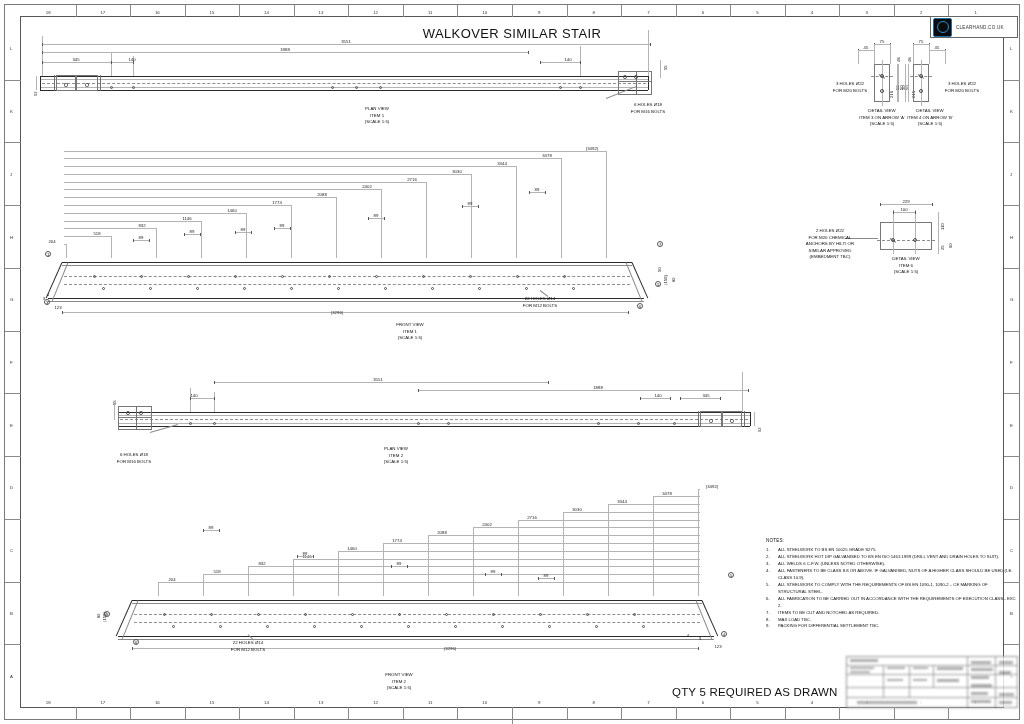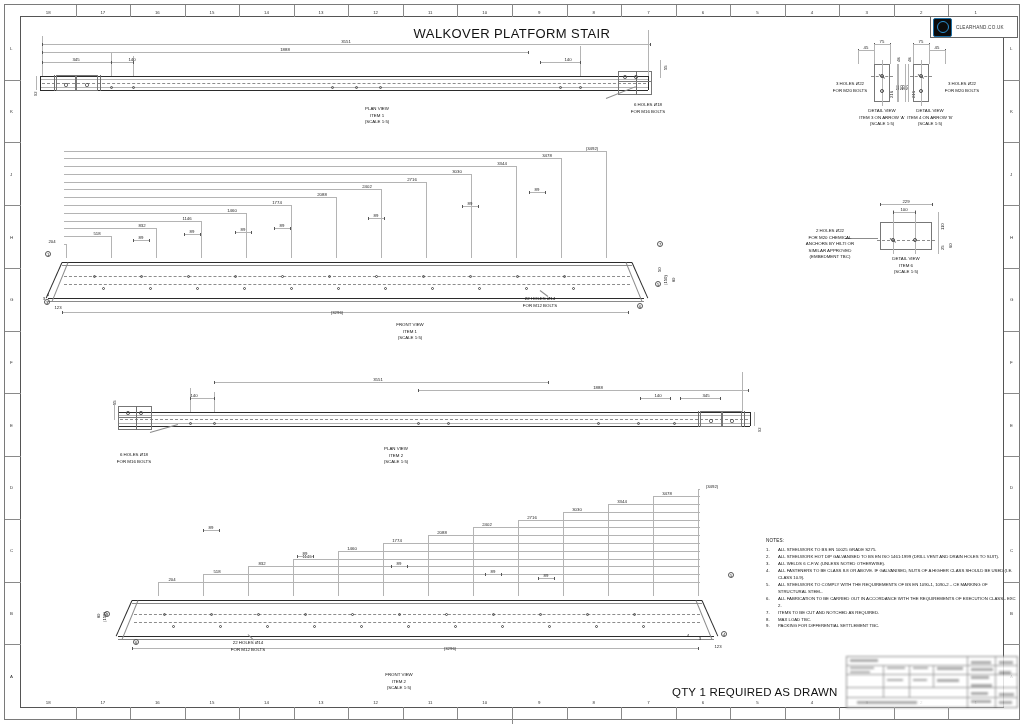--- a/index.html
+++ b/index.html
@@ -210,22 +210,22 @@
       <div class="clabel" style="left: 1010px; top: 236.545px;">H</div>
       <div class="clabel" style="left: 1010px; top: 299.273px;">G</div>
       <div class="clabel" style="left: 1010px; top: 362px;">F</div>
       <div class="clabel" style="left: 1010px; top: 424.727px;">E</div>
       <div class="clabel" style="left: 1010px; top: 487.455px;">D</div>
       <div class="clabel" style="left: 1010px; top: 550.182px;">C</div>
       <div class="clabel" style="left: 1010px; top: 612.909px;">B</div>
       <div class="clabel" style="left: 1010px; top: 675.636px;">A</div>
     </div>
 
-  <div id="main-title">WALKOVER PLATFORM STAIR</div>
-  <div id="qty-title">QTY 1 REQUIRED AS DRAWN</div>
+  <div id="main-title">WALKOVER SIMILAR STAIR</div>
+  <div id="qty-title">QTY 5 REQUIRED AS DRAWN</div>
 
   <div id="logo">
     <span class="mark">
         <span class="ring"></span>
       </span>
     <span class="ltext">CLEARHAND.CO.UK</span>
   </div>
 
   <div id="geo">
       <div class="ln hl" style="left:40px;top:76px;width:608px;"></div>

